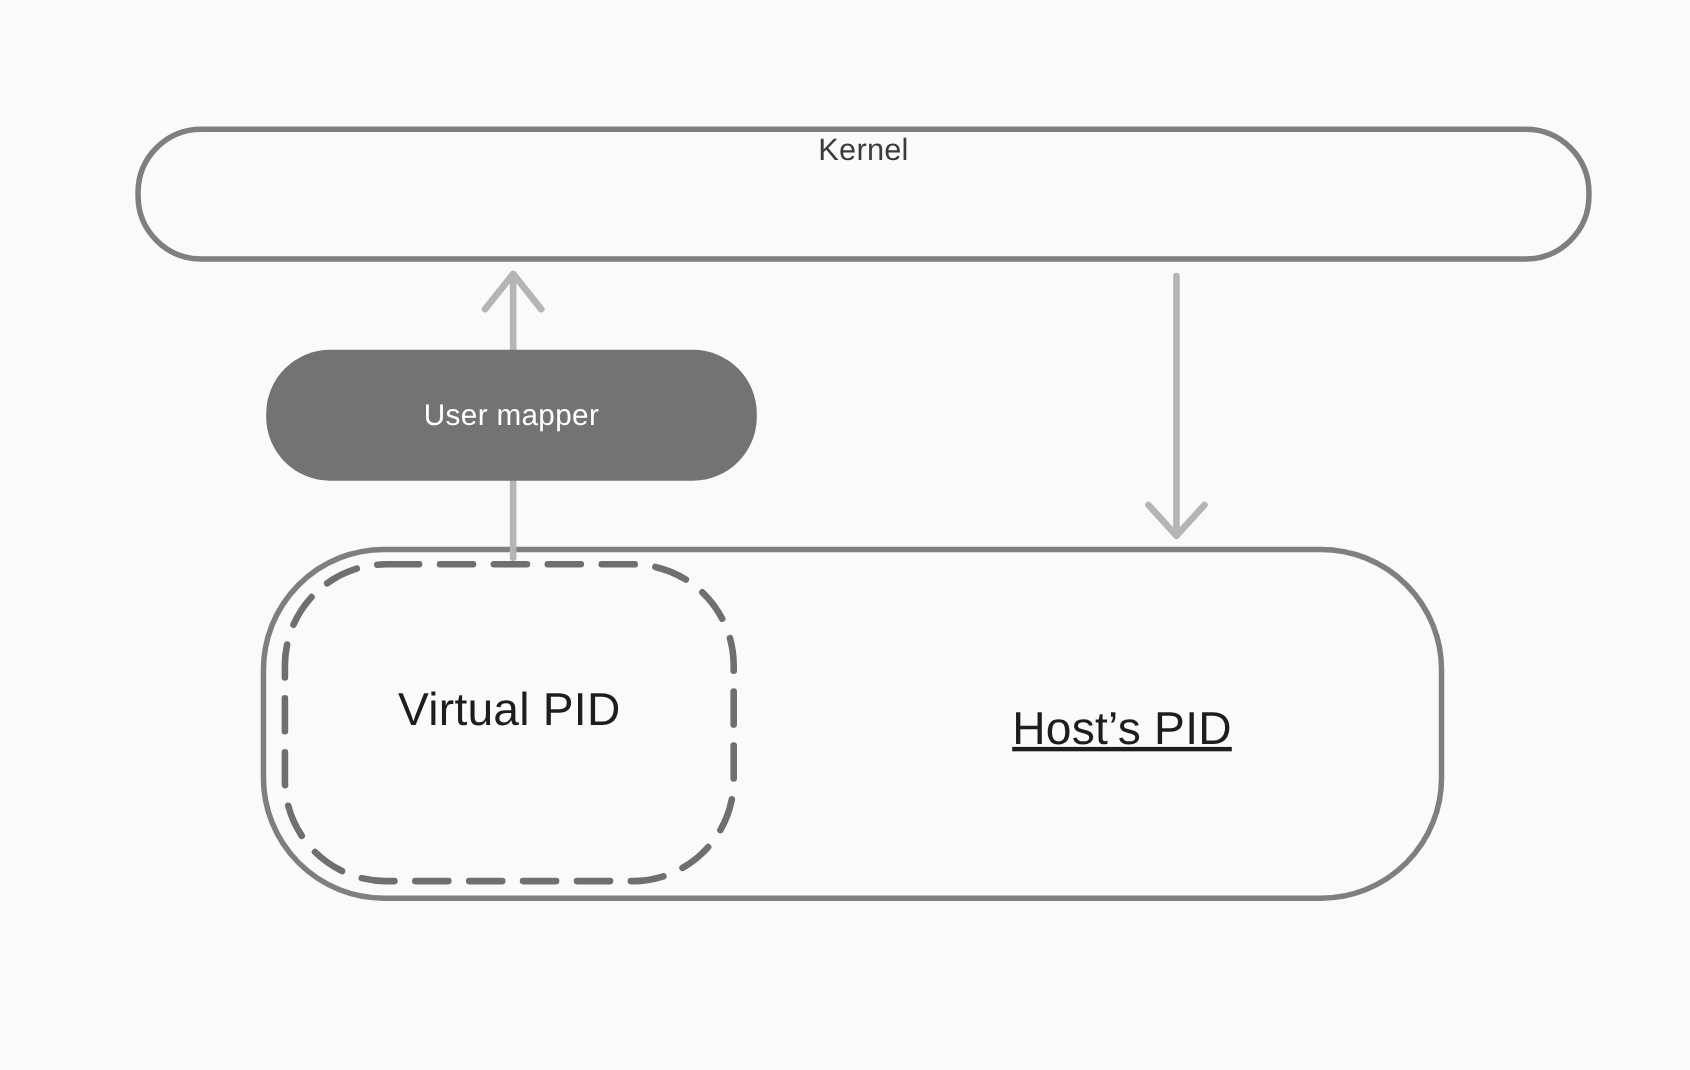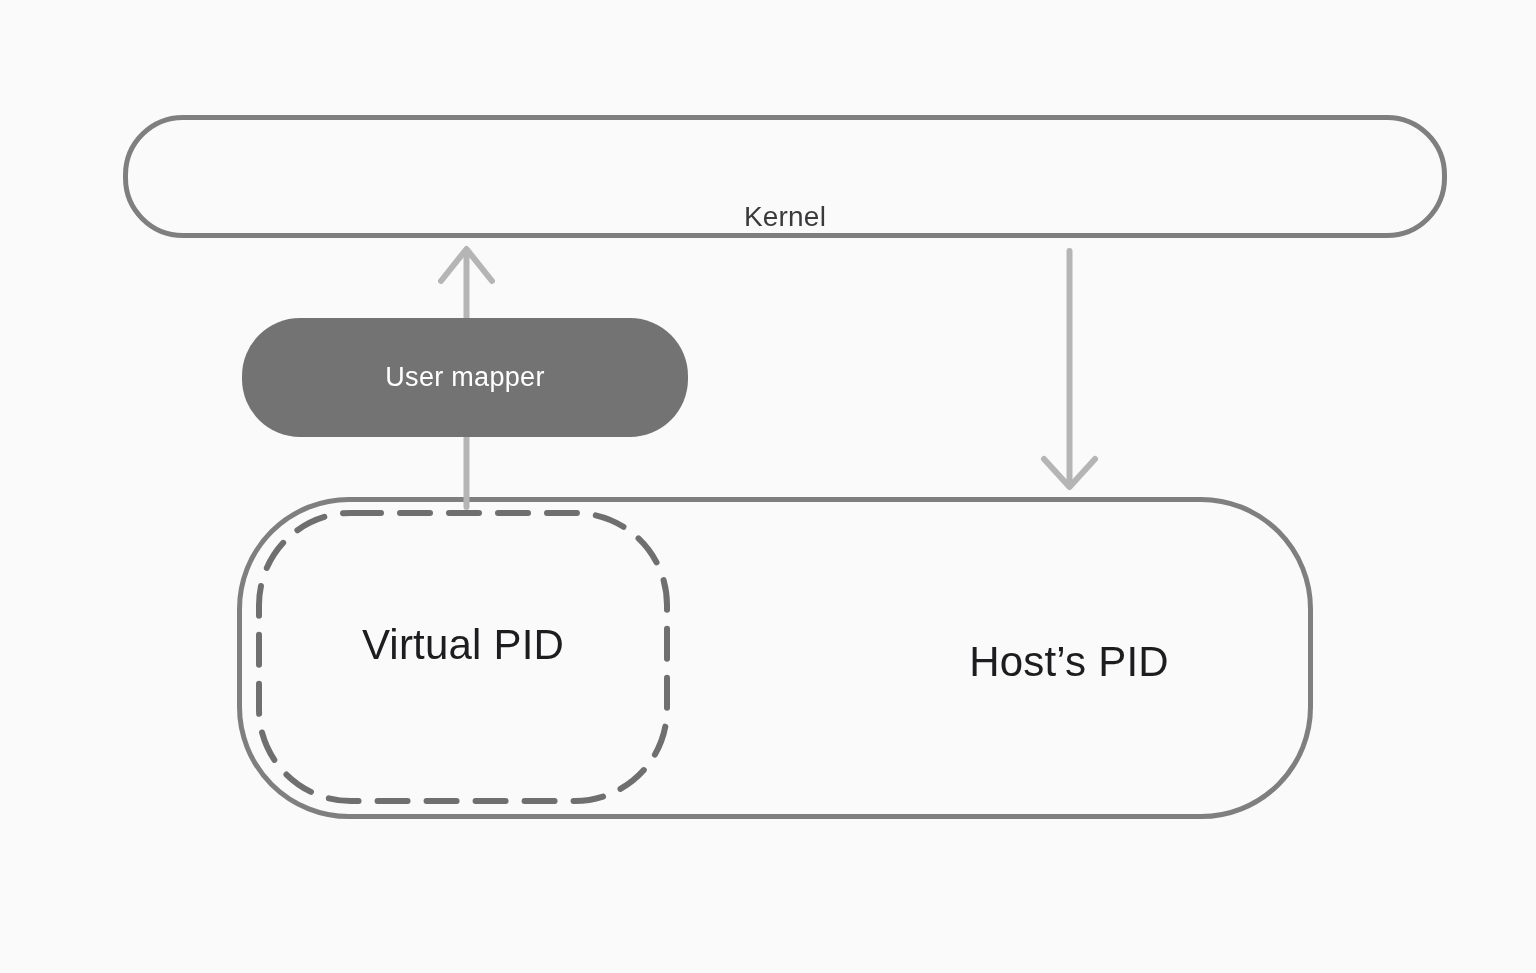--- a/index.html
+++ b/index.html
@@ -15,21 +15,21 @@
     background: #fafafa;
   }
   .abs { position: absolute; }
 
   
   .kernel-box {
     left: 123px; top: 115px;
     width: 1324px; height: 123px;
     border: 5px solid #7f7f7f;
     border-radius: 60px;
-    display: flex; align-items: flex-end; justify-content: center;
+    display: flex; align-items: flex-start; justify-content: center;
   }
   .kernel-label {
     font-size: 28px; color: #3a3a3c; letter-spacing: 0.2px;
   }
 
   
   .user-mapper-box {
     left: 242px; top: 318px;
     width: 446px; height: 119px;
     background: #737373;
@@ -55,21 +55,21 @@
 
   
   .arrows-layer { left: 0; top: 0; z-index: 2; pointer-events: none; }
 
   .pid-label {
     font-size: 42px; font-weight: 500; color: #1d1d1f; letter-spacing: 0.2px;
     display: flex; align-items: center; justify-content: center;
     z-index: 4;
   }
   .virtual-pid-label { left: 256px; top: 500px; width: 414px; height: 290px; }
-  .host-pid-label    { left: 869px; top: 600px; width: 400px; height: 124px; }
+  .host-pid-label    { left: 820px; top: 600px; width: 400px; height: 124px; text-decoration: underline; }
 </style>
 </head>
 <body>
 
 <div class="canvas">
 
   <div class="abs pid-container-box"></div>
 
   <svg class="abs virtual-pid-dashed" width="418" height="298" viewBox="0 0 418 298">
     <rect x="5" y="5" width="408" height="288" rx="92" ry="92" fill="none" stroke="#6f6f6f" stroke-width="6" stroke-dasharray="30 19" stroke-linecap="round"></rect>

